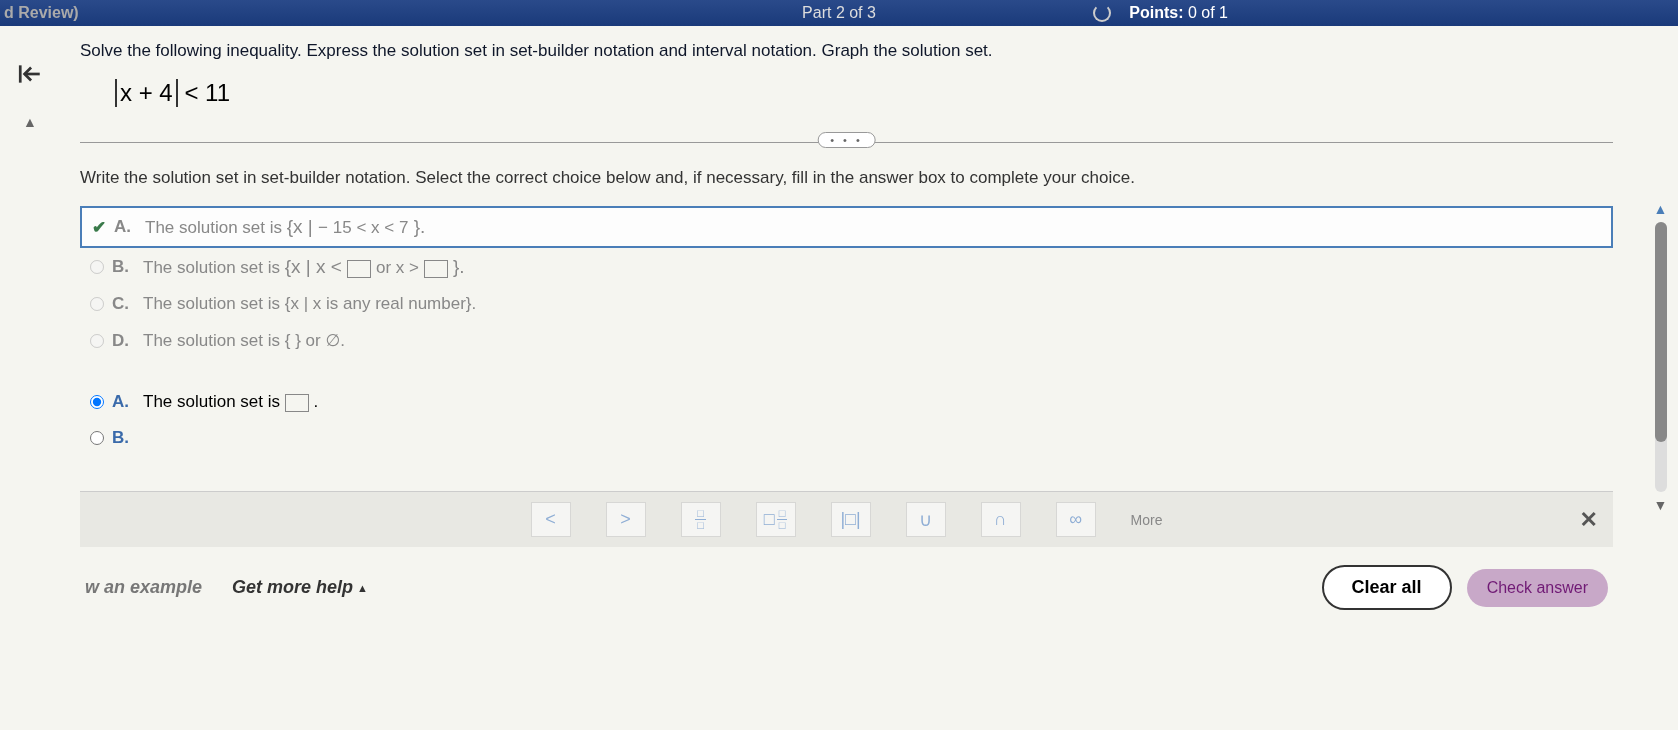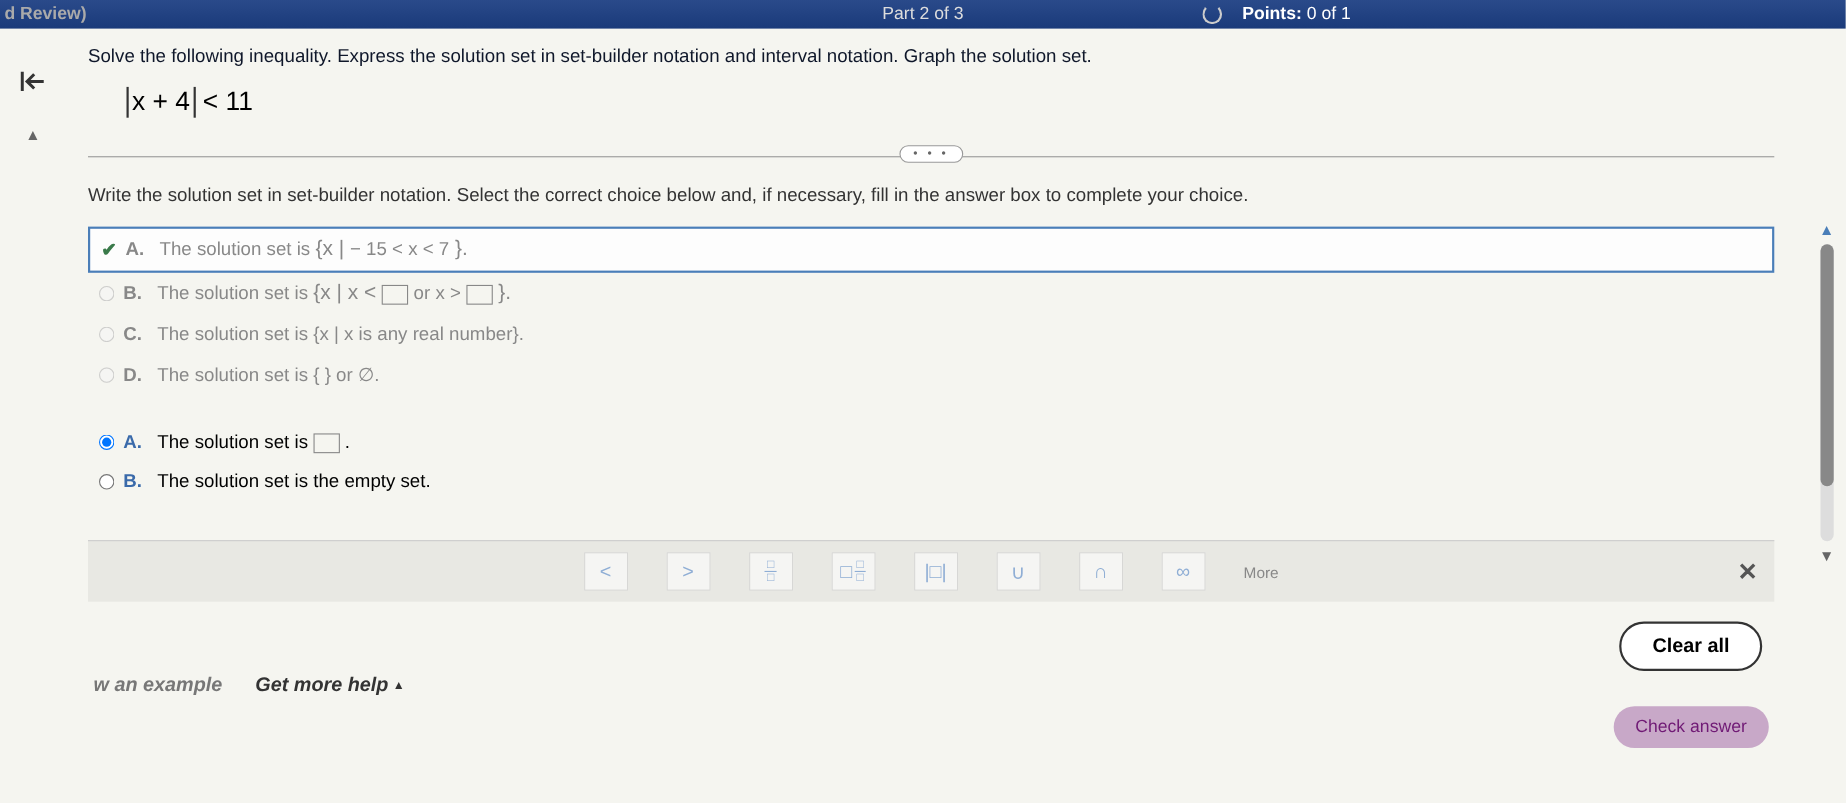--- a/index.html
+++ b/index.html
@@ -265,23 +265,22 @@
       color: #777;
     }
     
     .dropdown-caret {
       font-size: 11px;
     }
     
     .bottom-right {
       margin-left: auto;
       display: flex;
-      gap: 32px;
-      align-items: center;
-      flex-direction: column;
+      gap: 15px;
+      align-items: center;
     }
     
     .clear-all-btn {
       background: #fff;
       border: 2px solid #333;
       border-radius: 24px;
       padding: 10px 28px;
       font-size: 18px;
       font-weight: bold;
       cursor: pointer;
@@ -430,21 +429,20 @@
         <input type="radio" class="radio-input" checked="" style="">
         <span class="choice-letter" style="color:#3a6aaa">A.</span>
         <span>
           <span>The solution set is </span><span class="fill-box"></span> .
         </span>
       </div>
 
       <div class="choice-row">
         <input type="radio" class="radio-input" style="">
         <span class="choice-letter" style="color:#3a6aaa">B.</span>
-        <span>The solution set is the empty set.</span>
       </div>
 
     </div>
     
     <div class="toolbar">
       <button class="toolbar-btn">&lt;</button>
       <button class="toolbar-btn">&gt;</button>
       <button class="toolbar-btn">
         <span class="frac">
             <span class="frac-top">□</span>

